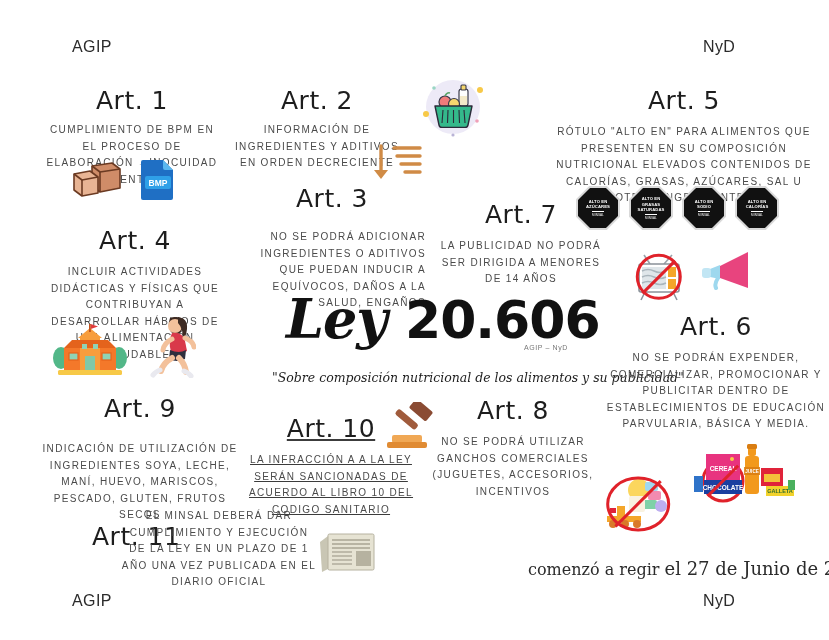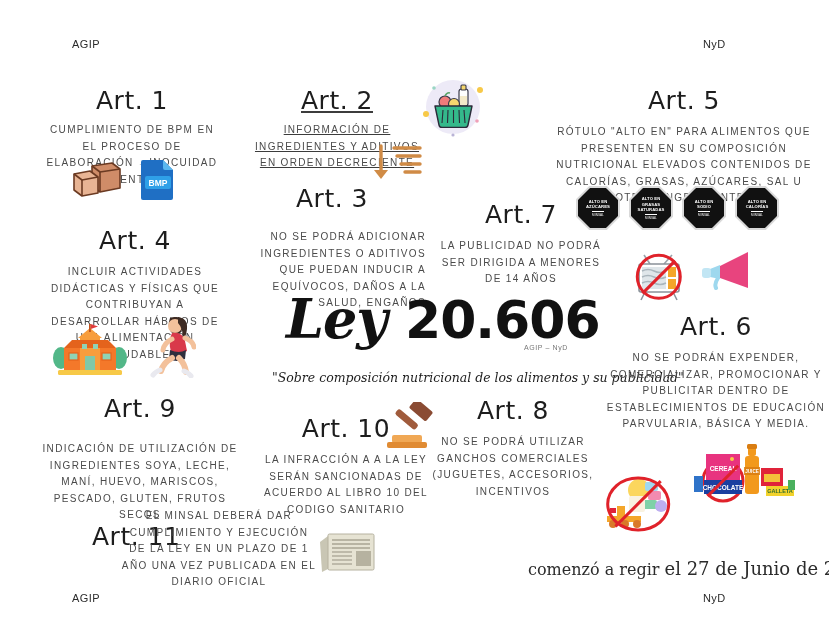--- a/index.html
+++ b/index.html
@@ -9,21 +9,21 @@
     font-family:"Liberation Sans", sans-serif;
     color:#3c3c3c;
     overflow:hidden;
     position:relative;
   }
   .stage{position:absolute;inset:0;}
   .abs{position:absolute;}
 
   
   .corner-tag{
-    font-size:11px;letter-spacing:.4px;color:#2b2b2b;
+    font-size:16px;letter-spacing:.4px;color:#2b2b2b;
     font-family:"Liberation Sans", sans-serif;
   }
   .art-title{
     font-family:"DejaVu Sans", sans-serif;
     font-weight:400;
     font-size:25px;
     color:#1d1d1d;
     letter-spacing:.5px;
     text-align:center;
     white-space:nowrap;
@@ -150,21 +150,21 @@
   <div class="abs" style="left:137px;top:158px;">
     <svg width="40" height="44" viewBox="0 0 40 44" class="icon">
       <path d="M6 2 H26 L36 12 V40 a2 2 0 0 1-2 2 H6 a2 2 0 0 1-2-2 V4 a2 2 0 0 1 2-2z" fill="#1f6fc4"></path>
       <path d="M26 2 L36 12 H28 a2 2 0 0 1-2-2 Z" fill="#5ab7f0"></path>
       <rect x="8" y="18" width="26" height="13" rx="2" fill="#2fa0e8"></rect>
       <text x="21" y="28" font-family="Liberation Sans, sans-serif" font-size="8.5" font-weight="700" fill="#ffffff" text-anchor="middle">BMP</text>
     </svg>
   </div>
 
   
-  <div class="abs" style="left:248px;top:88px;width:178px;text-decoration:underline;">
+  <div class="abs" style="left:228px;top:88px;width:178px;">
     <div class="art-title">Art. 2</div>
     <div class="art-body" style="margin-top:9px;">INFORMACIÓN DE INGREDIENTES Y ADITIVOS EN ORDEN DECRECIENTE</div>
   </div>
   
   <div class="abs" style="left:418px;top:76px;">
     <svg width="70" height="66" viewBox="0 0 70 66" class="icon">
       <circle cx="35" cy="31" r="27" fill="#edeaf7"></circle>
       <circle cx="62" cy="14" r="3" fill="#f7c948"></circle>
       <circle cx="8" cy="38" r="3" fill="#f7c948"></circle>
       <circle cx="59" cy="45" r="1.8" fill="#f0a0b8"></circle>
@@ -368,21 +368,21 @@
     </svg>
   </div>
 
   
   <div class="abs" style="left:40px;top:396px;width:200px;">
     <div class="art-title">Art. 9</div>
     <div class="art-body" style="margin-top:20px;">INDICACIÓN DE UTILIZACIÓN DE INGREDIENTES SOYA, LECHE, MANÍ, HUEVO, MARISCOS, PESCADO, GLUTEN, FRUTOS SECOS</div>
   </div>
 
   
-  <div class="abs" style="left:248px;top:416px;width:196px;">
+  <div class="abs" style="left:233px;top:416px;width:196px;text-decoration:underline;">
     <div class="art-title">Art. 10</div>
     <div class="art-body" style="margin-top:11px;">LA INFRACCIÓN A A LA LEY SERÁN SANCIONADAS DE ACUERDO AL LIBRO 10 DEL CODIGO SANITARIO</div>
   </div>
   
   <div class="abs" style="left:382px;top:402px;">
     <svg width="56" height="48" viewBox="0 0 56 48" class="icon">
       <rect x="28" y="2" width="22" height="12" rx="2" fill="#8a4b33" transform="rotate(40 39 8)"></rect>
       <rect x="12" y="14" width="26" height="7" rx="2.5" fill="#a05b3c" transform="rotate(40 25 17)"></rect>
       <rect x="10" y="33" width="30" height="8" rx="2" fill="#f0a855"></rect>
       <rect x="5" y="40" width="40" height="6" rx="2" fill="#e08b33"></rect>

